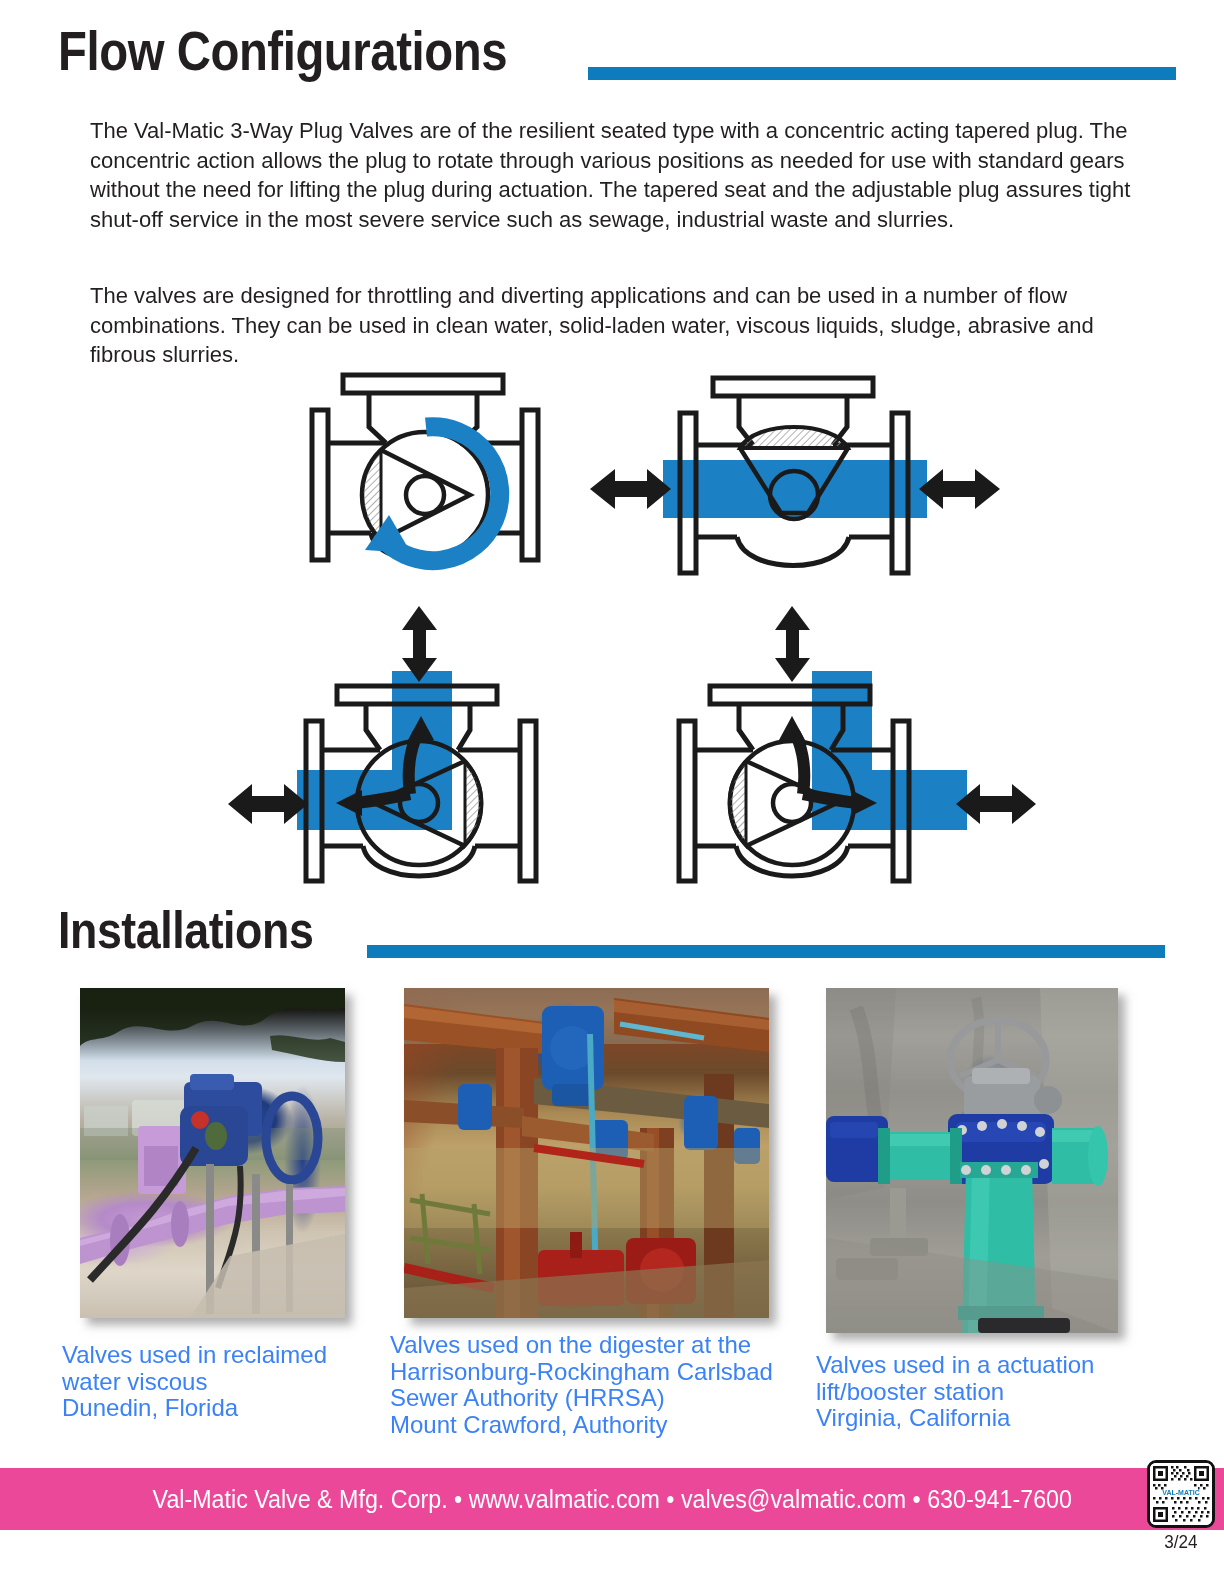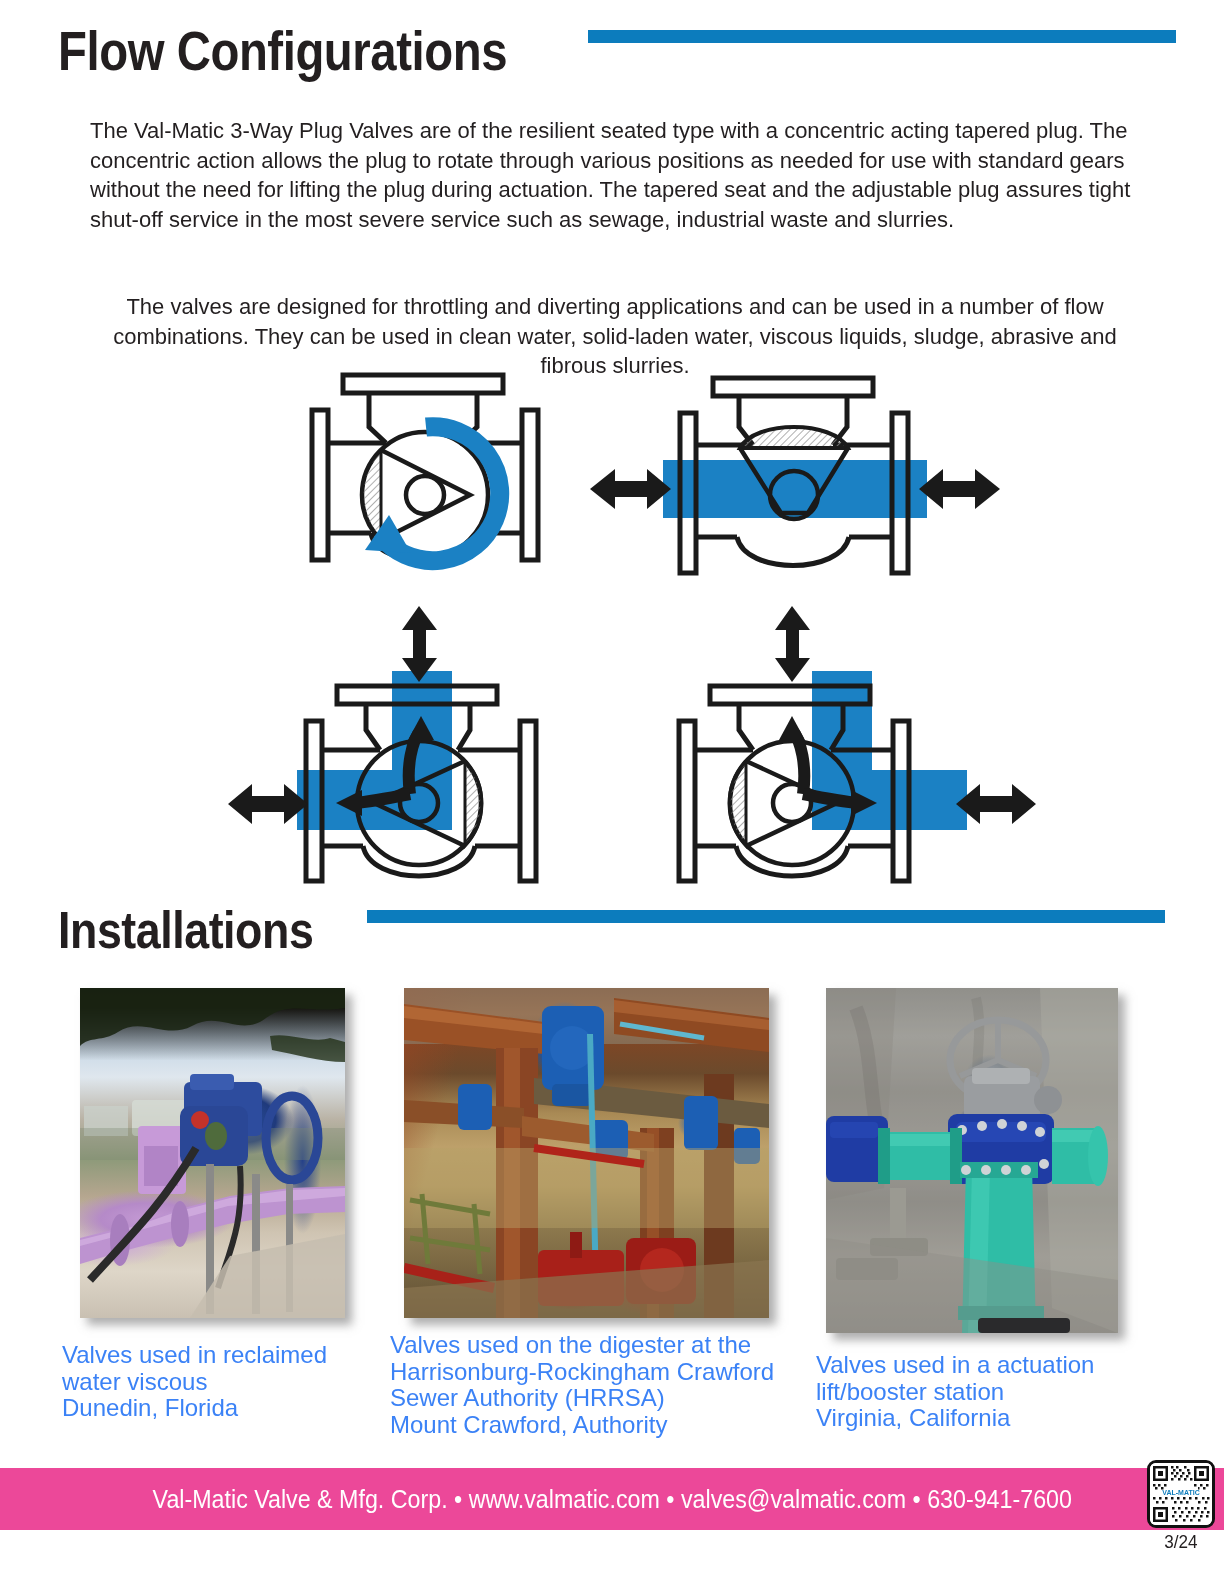--- a/index.html
+++ b/index.html
@@ -5,21 +5,21 @@
   * { box-sizing: border-box; margin: 0; padding: 0; }
   html, body {
     width: 1224px; height: 1584px;
     background: #ffffff;
     font-family: "Liberation Sans", sans-serif;
     overflow: hidden;
   }
   .page { position: relative; width: 1224px; height: 1584px; background:#fff; }
 
   
-  .section-head { position: absolute; display: flex; align-items: flex-start; }
+  .section-head { position: absolute; display: flex; align-items: flex-end; }
   .section-head .htext {
     font-family: "Liberation Sans", sans-serif;
     font-weight: 700;
     color: #231f20;
     letter-spacing: -0.5px;
     transform: scaleX(0.86);
     transform-origin: left center;
     white-space: nowrap;
   }
   .section-head .hrule { height: 13px; background: #0c7cbd; }
@@ -34,21 +34,21 @@
 
   
   .body-copy {
     position: absolute; left: 90px; width: 1050px;
     font-size: 22px; line-height: 29.6px;
     color: #231f20;
     font-family: "Liberation Sans", sans-serif;
     text-align: left;
   }
   #para1 { top: 116px; }
-  #para2 { top: 292px; text-align: center; }
+  #para2 { top: 281px; }
 
   
   #diagram-area { position: absolute; left: 0; top: 360px; width: 1224px; height: 530px; }
   .valve-cell { position: absolute; }
 
   
   .photo-frame {
     position: absolute;
     background: #cfcfcf;
     box-shadow: 7px 7px 9px rgba(110,110,110,0.55);
@@ -402,21 +402,21 @@
         <rect x="166" y="244" width="12" height="26" fill="#8e1a14"></rect>
 
         <path d="M0 300 L365 272 L365 330 L0 330 Z" fill="#8a7550" opacity="0.7"></path>
 
         <path d="M6 212 L86 226 M6 250 L86 262 M18 206 L24 276 M70 216 L76 286" stroke="#6f7a3a" stroke-width="5" fill="none"></path>
       </svg>
     </div>
   </div>
   <div class="caption" style="left:390px; top:1332px; width:394px;">
     <div>Valves used on the digester at the</div>
-    <div>Harrisonburg-Rockingham Crawford</div>
+    <div>Harrisonburg-Rockingham Carlsbad</div>
     <div>Sewer Authority (HRRSA)</div>
     <div>Mount Crawford, Authority</div>
   </div>
 
   <div class="photo-frame" style="left:826px; top:988px; width:292px; height:345px;">
     <div class="photo-inner ph3">
       <svg width="292" height="345" viewBox="0 0 292 345">
 
         <path d="M0 0 L292 0 L292 345 L0 345 Z" fill="#9a9992" opacity="0.25"></path>
         <path d="M214 0 L292 0 L292 345 L226 320 Z" fill="#b0afa6" opacity="0.4"></path>

